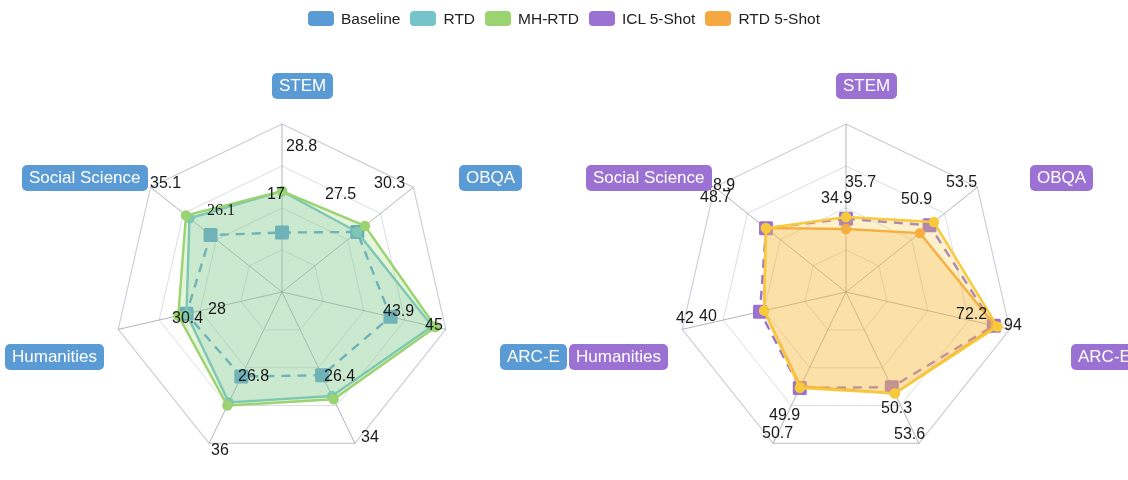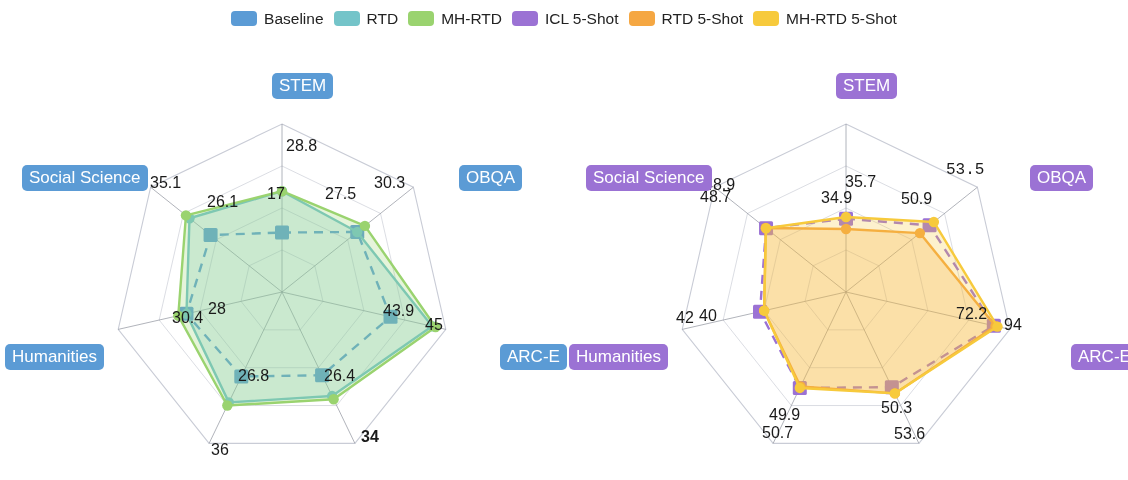--- a/index.html
+++ b/index.html
@@ -60,24 +60,20 @@
         <span class="legend-label">MH-RTD</span>
       </div>
       <div class="legend-item">
         <span class="legend-swatch" style="background: rgb(155, 114, 212);"></span>
         <span class="legend-label">ICL 5-Shot</span>
       </div>
       <div class="legend-item">
         <span class="legend-swatch" style="background: rgb(245, 167, 66);"></span>
         <span class="legend-label">RTD 5-Shot</span>
       </div>
-      <div class="legend-item">
-        <span class="legend-swatch" style="background: rgb(247, 202, 60);"></span>
-        <span class="legend-label">MH-RTD 5-Shot</span>
-      </div>
     </div>
 
   <div class="panel" id="panel-left">
       <svg width="564" height="446" viewBox="0 0 564 446">
         <polygon points="282.00,90.00 413.35,153.25 445.79,295.38 354.89,409.36 209.11,409.36 118.21,295.38 150.65,153.25" fill="#ffffff" stroke="#c9ccd6" stroke-width="1.1" opacity="1"></polygon>
         <polygon points="282.00,132.00 380.51,179.44 404.84,286.04 336.67,371.52 227.33,371.52 159.16,286.04 183.49,179.44" fill="none" stroke="#c9ccd6" stroke-width="0.8" opacity="0.85"></polygon>
         <polygon points="282.00,174.00 347.67,205.63 363.89,276.69 318.45,333.68 245.55,333.68 200.11,276.69 216.33,205.63" fill="none" stroke="#c9ccd6" stroke-width="0.8" opacity="0.85"></polygon>
         <polygon points="282.00,216.00 314.84,231.81 322.95,267.35 300.22,295.84 263.78,295.84 241.05,267.35 249.16,231.81" fill="none" stroke="#c9ccd6" stroke-width="0.8" opacity="0.85"></polygon>
         <line x1="282" y1="258" x2="282.00" y2="90.00" stroke="#8b8f9a" stroke-width="0.9" opacity="0.75"></line>
         <line x1="282" y1="258" x2="413.35" y2="153.25" stroke="#8b8f9a" stroke-width="0.9" opacity="0.75"></line>
@@ -110,30 +106,30 @@
         <circle cx="435.55" cy="293.05" r="5.2" fill="#9ad36f" stroke="none"></circle>
         <circle cx="333.63" cy="365.22" r="5.2" fill="#9ad36f" stroke="none"></circle>
         <circle cx="227.33" cy="371.52" r="5.2" fill="#9ad36f" stroke="none"></circle>
         <circle cx="178.27" cy="281.68" r="5.2" fill="#9ad36f" stroke="none"></circle>
         <circle cx="185.95" cy="181.40" r="5.2" fill="#9ad36f" stroke="none"></circle>
       </svg>
       <div class="val" style="left: 286px; top: 104px;">28.8</div>
       <div class="val" style="left: 374px; top: 141px;">30.3</div>
       <div class="val" style="left: 325px; top: 152px;">27.5</div>
       <div class="val" style="left: 267px; top: 152px;">17</div>
-      <div class="val" style="left: 207px; top: 160px;">26.1</div>
+      <div class="val" style="left: 207px; top: 168px; font-family: Liberation Serif, serif;">26.1</div>
       <div class="val" style="left: 150px; top: 141px;">35.1</div>
       <div class="val" style="left: 124px; top: 276px; margin-left: 48px;">30.4</div>
       <div class="val" style="left: 180px; top: 267px; margin-left: 28px;">28</div>
       <div class="val" style="left: 383px; top: 269px;">43.9</div>
       <div class="val" style="left: 425px; top: 283px;">45</div>
       <div class="val" style="left: 238px; top: 334px;">26.8</div>
       <div class="val" style="left: 324px; top: 334px;">26.4</div>
       <div class="val" style="left: 211px; top: 408px;">36</div>
-      <div class="val" style="left: 361px; top: 395px; font-weight: bold;">34</div>
+      <div class="val" style="left: 361px; top: 395px;">34</div>
       <div class="axis-chip" style="left: 272px; top: 39px; background: rgb(91, 155, 213);">STEM</div>
       <div class="axis-chip" style="left: 459px; top: 131px; background: rgb(91, 155, 213);">OBQA</div>
       <div class="axis-chip" style="left: 500px; top: 310px; background: rgb(91, 155, 213);">ARC-E</div>
       <div class="axis-chip" style="left: 5px; top: 310px; background: rgb(91, 155, 213);">Humanities</div>
       <div class="axis-chip" style="left: 22px; top: 131px; background: rgb(91, 155, 213);">Social Science</div>
     </div>
   <div class="panel" id="panel-right">
       <svg width="564" height="446" viewBox="0 0 564 446">
         <polygon points="282.00,90.00 413.35,153.25 445.79,295.38 354.89,409.36 209.11,409.36 118.21,295.38 150.65,153.25" fill="#ffffff" stroke="#c9ccd6" stroke-width="1.1" opacity="1"></polygon>
         <polygon points="282.00,132.00 380.51,179.44 404.84,286.04 336.67,371.52 227.33,371.52 159.16,286.04 183.49,179.44" fill="none" stroke="#c9ccd6" stroke-width="0.8" opacity="0.85"></polygon>
@@ -168,21 +164,21 @@
         <circle cx="282.00" cy="183.03" r="5.2" fill="#f7ca3c" stroke="none"></circle>
         <circle cx="369.84" cy="187.95" r="5.2" fill="#f7ca3c" stroke="none"></circle>
         <circle cx="433.50" cy="292.58" r="5.2" fill="#f7ca3c" stroke="none"></circle>
         <circle cx="330.84" cy="359.41" r="5.2" fill="#f7ca3c" stroke="none"></circle>
         <circle cx="235.80" cy="353.93" r="5.2" fill="#f7ca3c" stroke="none"></circle>
         <circle cx="200.11" cy="276.69" r="5.2" fill="#f7ca3c" stroke="none"></circle>
         <circle cx="202.04" cy="194.24" r="5.2" fill="#f7ca3c" stroke="none"></circle>
       </svg>
       <div class="val" style="left: 257px; top: 140px; margin-left: 24px;">35.7</div>
       <div class="val" style="left: 257px; top: 156px;">34.9</div>
-      <div class="val" style="left: 382px; top: 128px; font-family: Liberation Mono, monospace;">53.5</div>
+      <div class="val" style="left: 382px; top: 140px;">53.5</div>
       <div class="val" style="left: 337px; top: 157px;">50.9</div>
       <div class="val" style="left: 140px; top: 143px;">48.9</div>
       <div class="val" style="left: 136px; top: 155px;">48.7</div>
       <div class="val" style="left: 112px; top: 276px;">42</div>
       <div class="val" style="left: 135px; top: 274px;">40</div>
       <div class="val" style="left: 392px; top: 272px;">72.2</div>
       <div class="val" style="left: 440px; top: 283px;">94</div>
       <div class="val" style="left: 205px; top: 373px;">49.9</div>
       <div class="val" style="left: 198px; top: 391px;">50.7</div>
       <div class="val" style="left: 317px; top: 366px;">50.3</div>

